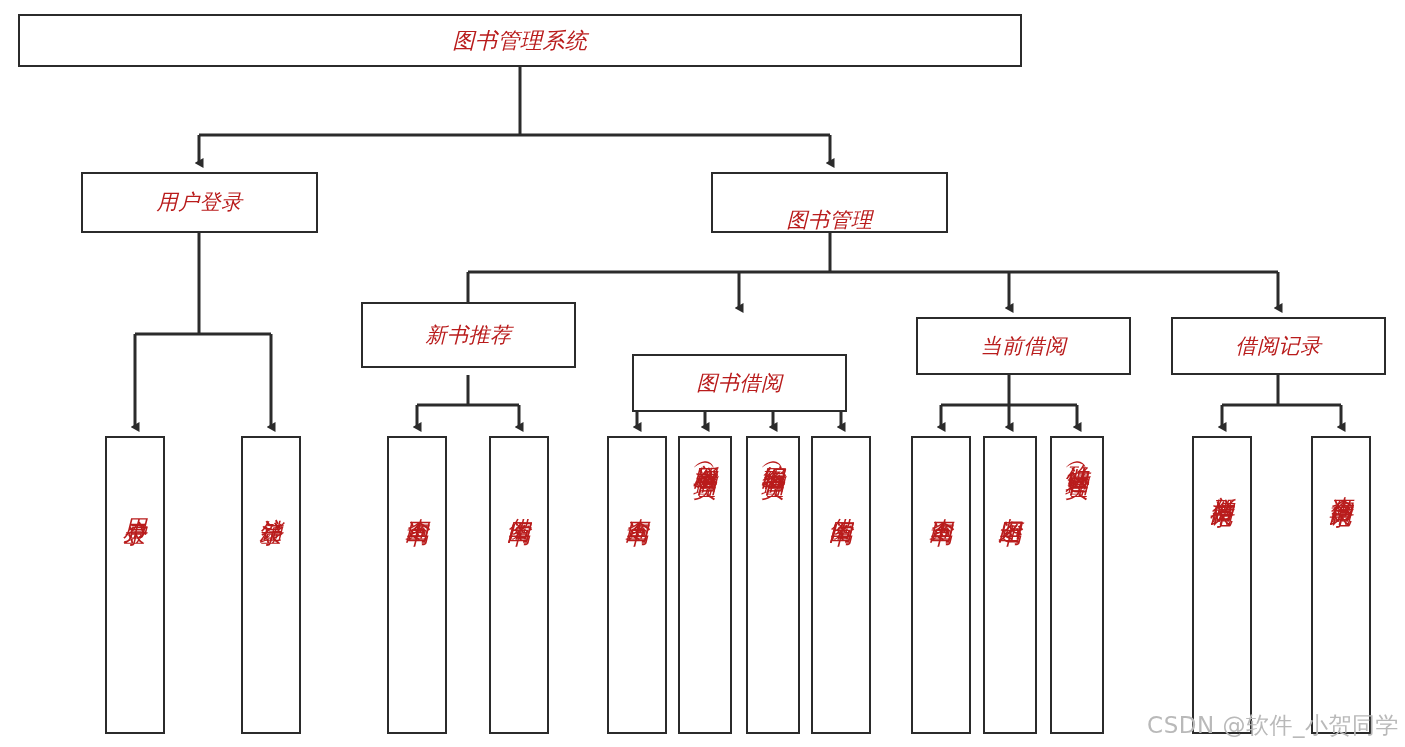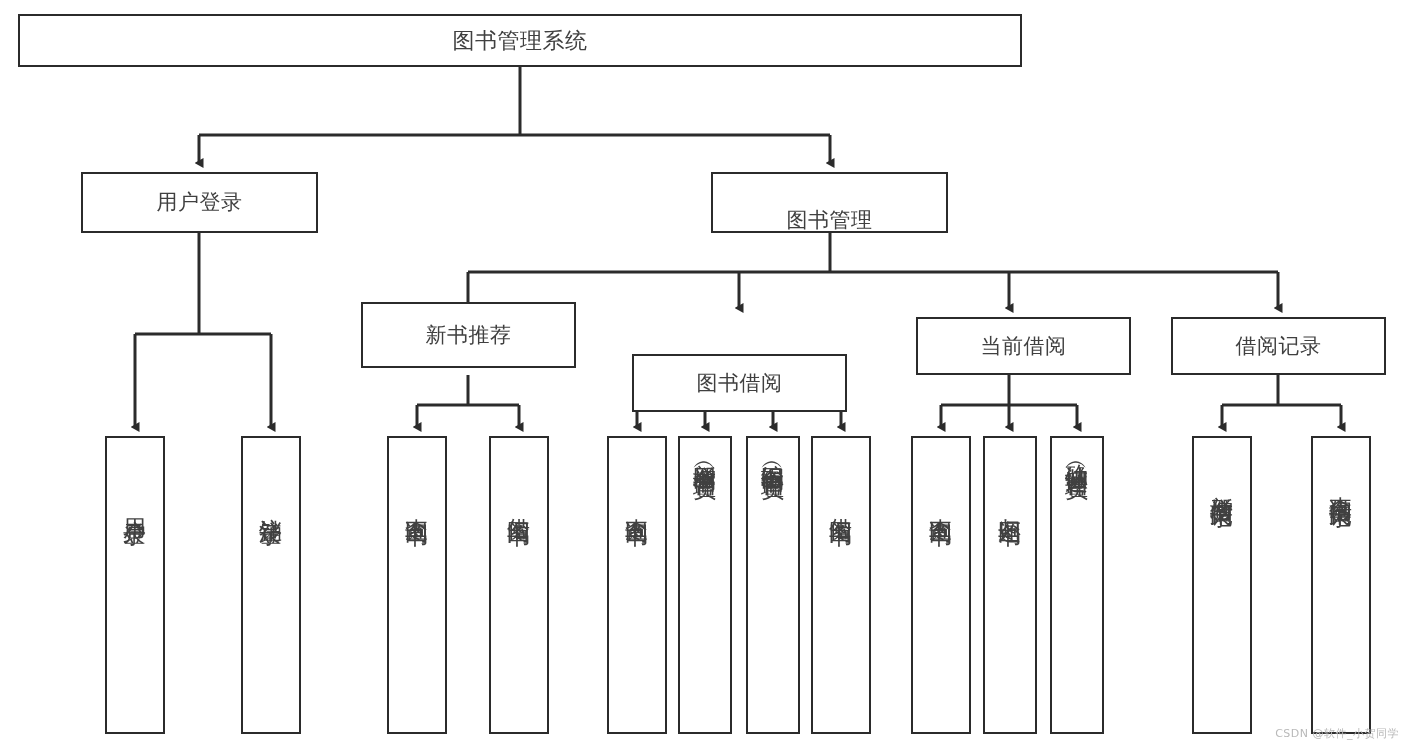--- a/index.html
+++ b/index.html
@@ -26,21 +26,22 @@
     pointer-events: none;
   }
   .node {
     position: absolute;
     box-sizing: border-box;
     border: 2px solid #2b2b2b;
     background: #ffffff;
     display: flex;
     align-items: center;
     justify-content: center;
-    color: #404040;
+    color: #b91c1c;
+    font-style: italic;
   }
   .node .label {
     display: block;
     text-align: center;
     line-height: 1.05;
     letter-spacing: 0.5px;
   }
   
   .node.h .label {
     font-size: 21px;
@@ -69,21 +70,21 @@
   .node.v.mid .label {
     margin-top: 36px;
   }
   .node.v.tall .label {
     margin-top: 4px;
   }
   .watermark {
     position: absolute;
     right: 6px;
     bottom: 6px;
-    font-size: 11px;
+    font-size: 23px;
     color: #b9b9b9;
     letter-spacing: 0.5px;
     white-space: nowrap;
     font-family: "DejaVu Sans", "Liberation Sans", sans-serif;
     margin-left: 12px;
   }
 </style>
 </head>
 <body>
 

